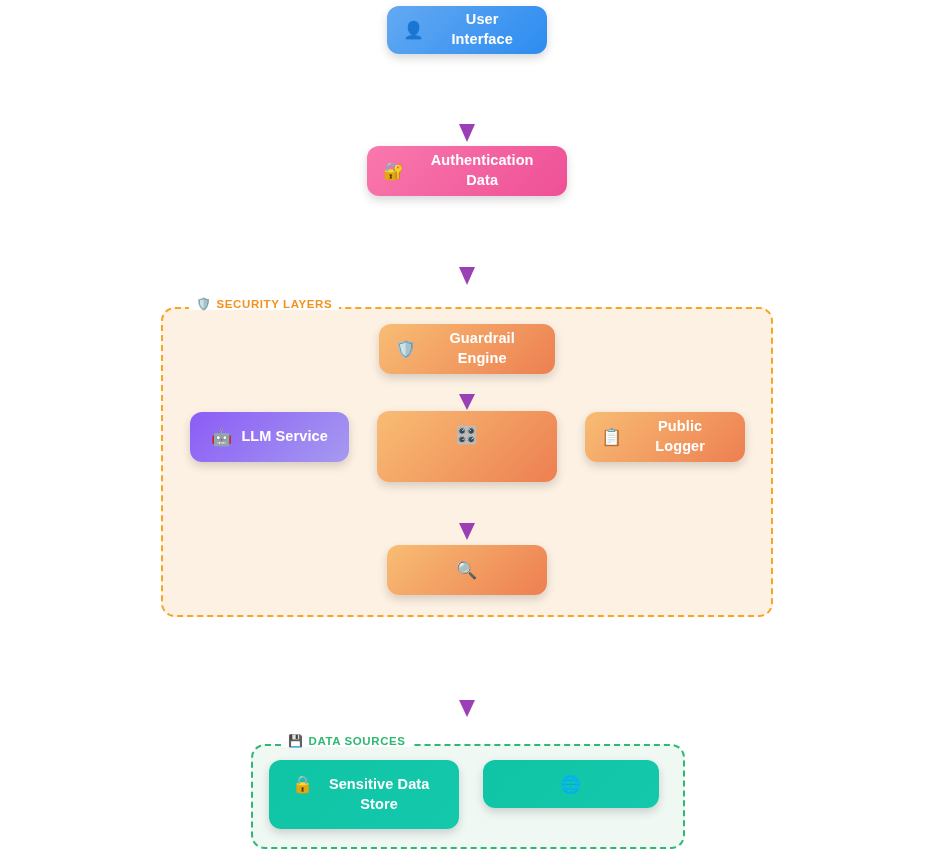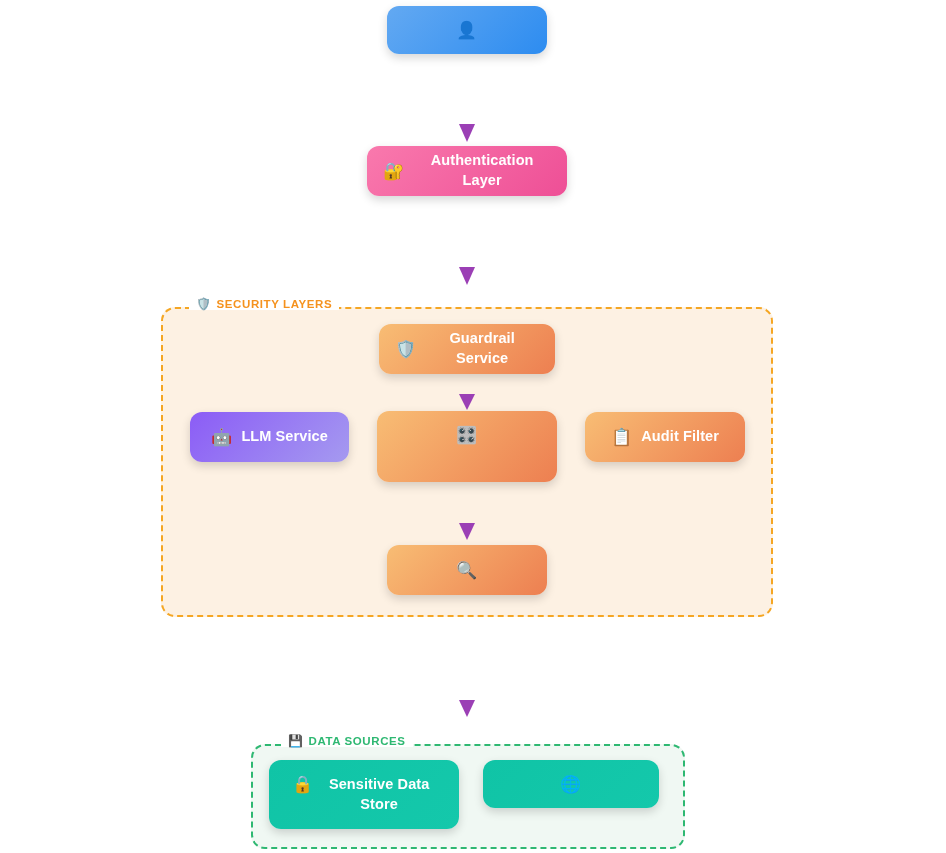--- a/index.html
+++ b/index.html
@@ -92,72 +92,73 @@
     <defs>
       <linearGradient id="arrGrad" x1="0" y1="0" x2="0" y2="1">
         <stop offset="0%" stop-color="#2d8cf0"></stop>
         <stop offset="100%" stop-color="#9b3fb5"></stop>
       </linearGradient>
     </defs>
   </svg>
 
   <div class="node n-ui" style="left:387px; top:6px; width:160px; height:48px;">
     <span class="emoji">👤</span>
+    <span class="label">User Interface</span>
   </div>
 
   <div class="arrow" style="left:455px; top:62px;">
     <svg width="24" height="82" viewBox="0 0 24 82">
       <line x1="12" y1="0" x2="12" y2="64" stroke="url(#arrGrad)" stroke-width="2.2"></line>
       <polygon points="12,80 4,62 20,62" fill="#9b3fb5"></polygon>
     </svg>
   </div>
 
   <div class="node n-auth" style="left:367px; top:146px; width:200px; height:50px;">
     <span class="emoji">🔐</span>
-    <span class="label">Authentication Layer</span>
+    <span class="label">Authentication Data</span>
   </div>
 
   <div class="arrow" style="left:455px; top:203px;">
     <svg width="24" height="84" viewBox="0 0 24 84">
       <line x1="12" y1="0" x2="12" y2="66" stroke="url(#arrGrad)" stroke-width="2.2"></line>
       <polygon points="12,82 4,64 20,64" fill="#9b3fb5"></polygon>
     </svg>
   </div>
 
   <div class="group group-security" style="left:161px; top:307px; width:612px; height:310px;">
     <div class="group-title title-security">
       <span class="emoji">🛡️</span>
       <span>SECURITY LAYERS</span>
     </div>
   </div>
 
   <div class="node n-orange" style="left:379px; top:324px; width:176px; height:50px;">
     <span class="emoji">🛡️</span>
-    <span class="label">Guardrail Service</span>
+    <span class="label">Guardrail Engine</span>
   </div>
 
   <div class="arrow" style="left:455px; top:374px;">
     <svg width="24" height="38" viewBox="0 0 24 38">
       <line x1="12" y1="0" x2="12" y2="22" stroke="url(#arrGrad)" stroke-width="2.2"></line>
       <polygon points="12,36 4,20 20,20" fill="#9b3fb5"></polygon>
     </svg>
   </div>
 
   <div class="node n-purple" style="left:190px; top:412px; width:159px; height:50px;">
     <span class="emoji">🤖</span>
     <span class="label">LLM Service</span>
   </div>
 
   <div class="node n-orange" style="left:377px; top:411px; width:180px; height:71px; align-items:center;">
     <span class="emoji" style="align-self:flex-start; margin-top:10px;">🎛️</span>
   </div>
 
   <div class="node n-orange" style="left:585px; top:412px; width:160px; height:50px;">
     <span class="emoji">📋</span>
-    <span class="label">Audit Filter</span>
+    <span class="label">Public Logger</span>
   </div>
 
   <div class="arrow" style="left:455px; top:490px;">
     <svg width="24" height="52" viewBox="0 0 24 52">
       <line x1="12" y1="0" x2="12" y2="35" stroke="url(#arrGrad)" stroke-width="2.2"></line>
       <polygon points="12,50 4,33 20,33" fill="#9b3fb5"></polygon>
     </svg>
   </div>
 
   <div class="node n-orange" style="left:387px; top:545px; width:160px; height:50px;">

